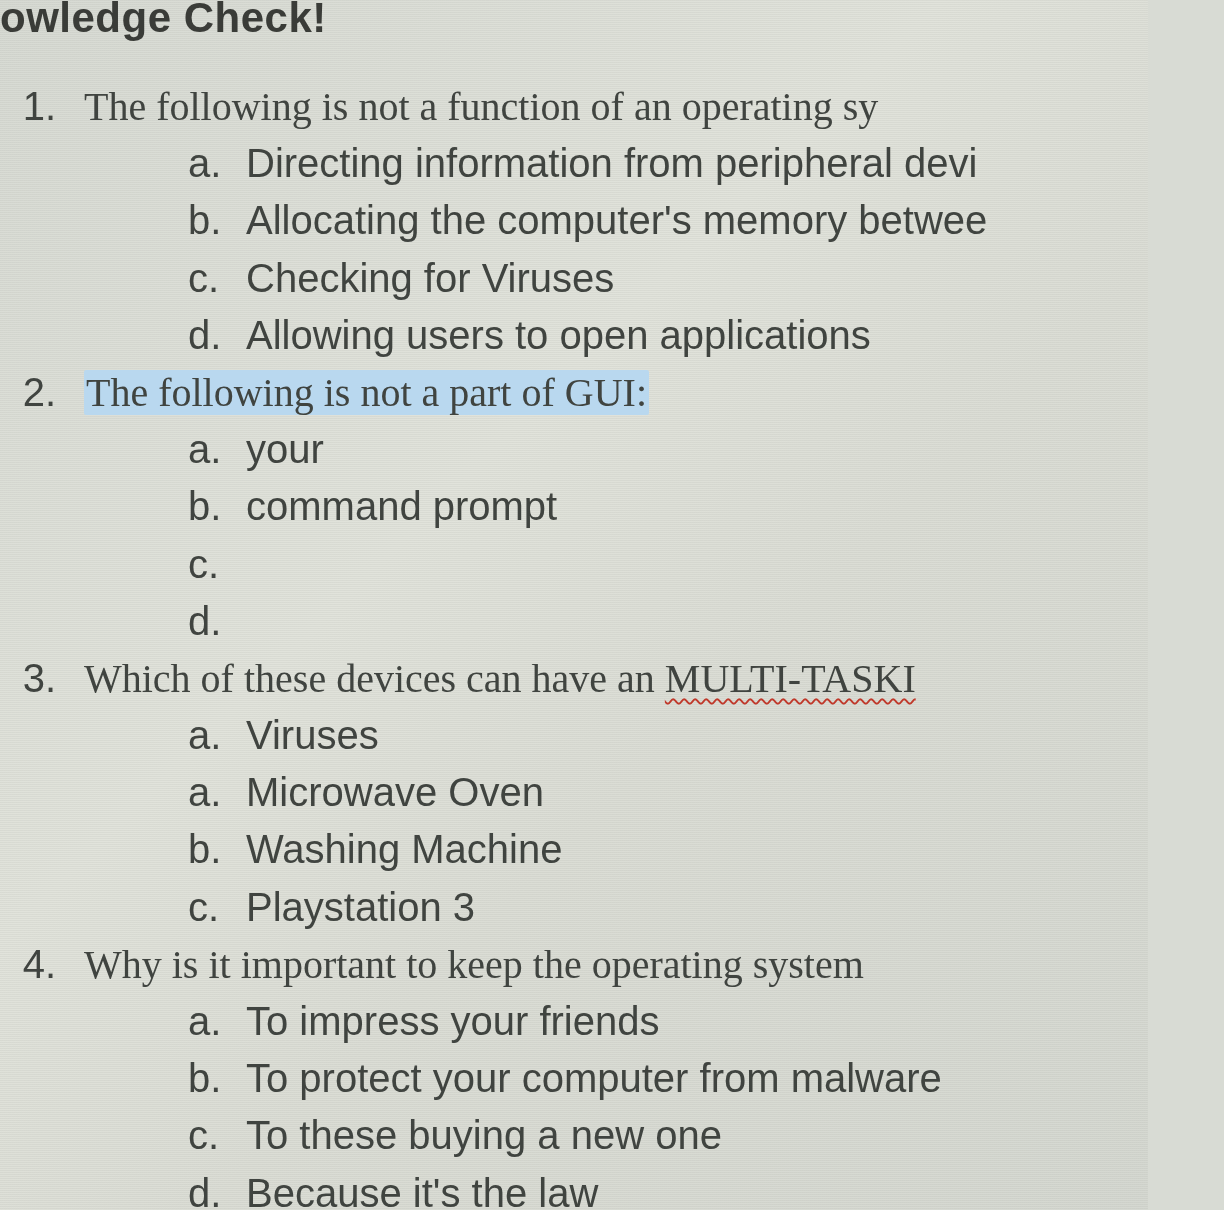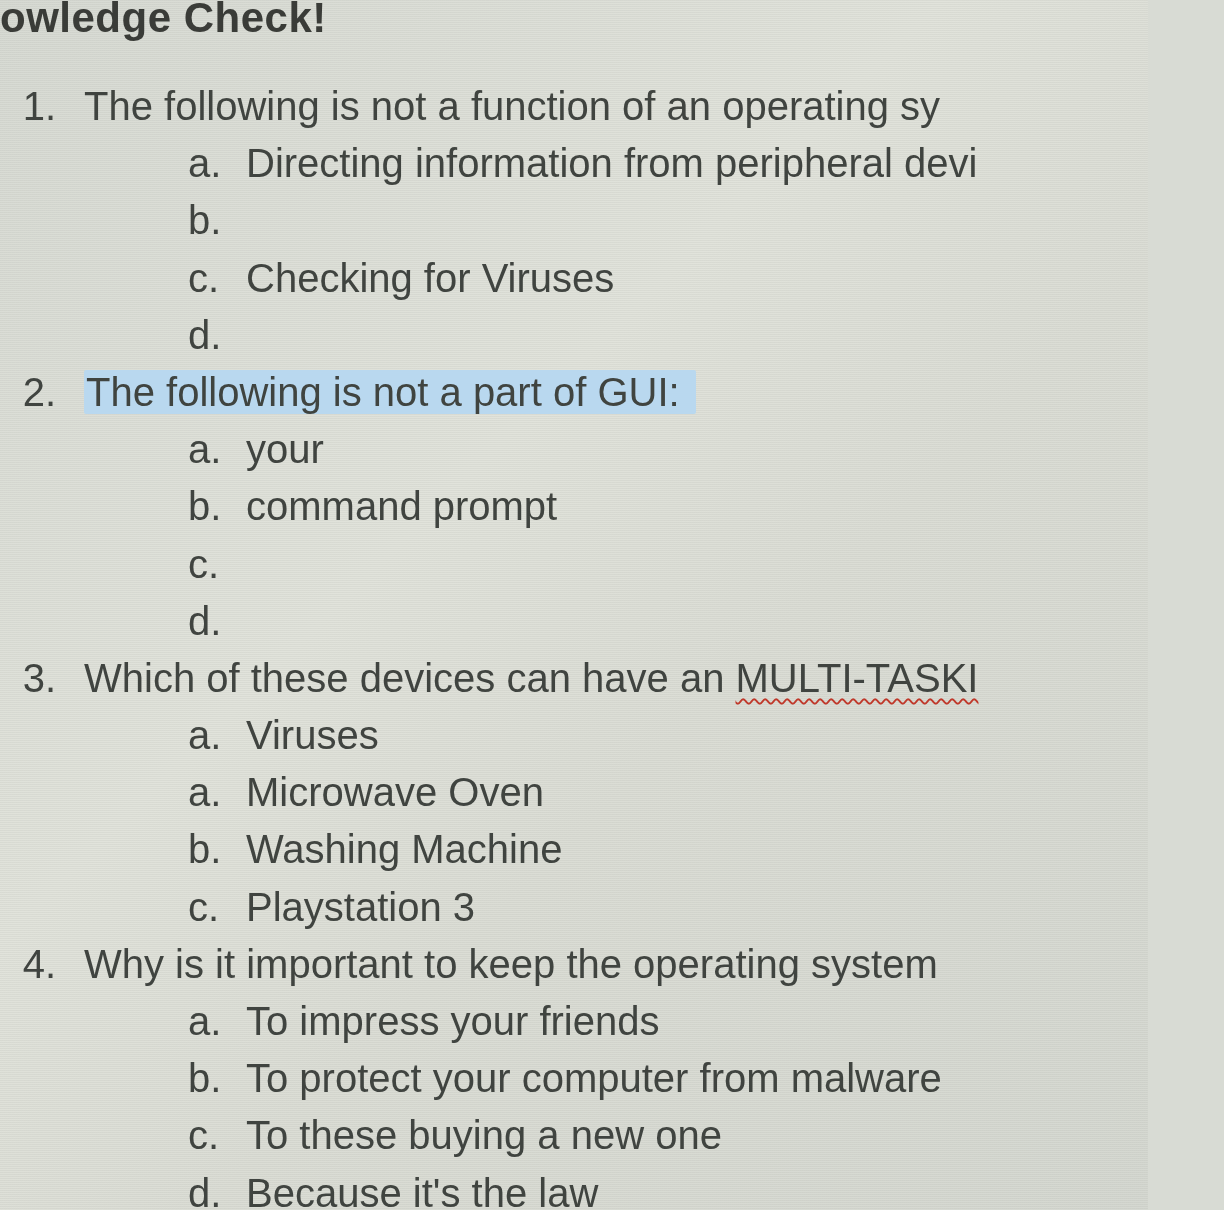--- a/index.html
+++ b/index.html
@@ -59,20 +59,21 @@
     width: 56px;
     text-align: right;
     flex: 0 0 56px;
   }
   .q-gap {
     width: 28px;
     flex: 0 0 28px;
   }
   .q-text {
     flex: 0 0 auto;
+    font-family: Liberation Serif, serif;
   }
   .opt-row {
     display: flex;
     align-items: baseline;
     white-space: nowrap;
   }
   .opt-indent {
     width: 188px;
     flex: 0 0 188px;
   }
@@ -83,21 +84,21 @@
   }
   .opt-gap {
     width: 18px;
     flex: 0 0 18px;
   }
   .opt-text {
     flex: 0 0 auto;
   }
   .highlight {
     background: #b9d8ef;
-    padding: 0 16px 0 2px;
+    padding: 0 2px 0 2px;
     border-radius: 2px;
   }
   .redwave {
     text-decoration: underline wavy #c0392b 2px;
     text-underline-offset: 6px;
   }
 </style>
 </head>
 <body>
 
@@ -115,31 +116,33 @@
     <div class="opt-row">
       <span class="opt-indent"></span>
       <span class="opt-letter">a.</span>
       <span class="opt-gap"></span>
       <span class="opt-text">Directing information from peripheral devi</span>
     </div>
     <div class="opt-row">
       <span class="opt-indent"></span>
       <span class="opt-letter">b.</span>
       <span class="opt-gap"></span>
+      <span class="opt-text">Allocating the computer's memory betwee</span>
     </div>
     <div class="opt-row">
       <span class="opt-indent"></span>
       <span class="opt-letter">c.</span>
       <span class="opt-gap"></span>
       <span class="opt-text">Checking for Viruses</span>
     </div>
     <div class="opt-row">
       <span class="opt-indent"></span>
       <span class="opt-letter">d.</span>
       <span class="opt-gap"></span>
+      <span class="opt-text">Allowing users to open applications</span>
     </div>
 
     <div class="q-row">
       <span class="q-num">2.</span>
       <span class="q-gap"></span>
       <span class="q-text">
         <span class="highlight">The following is not a part of GUI:</span>
       </span>
     </div>
     <div class="opt-row">

